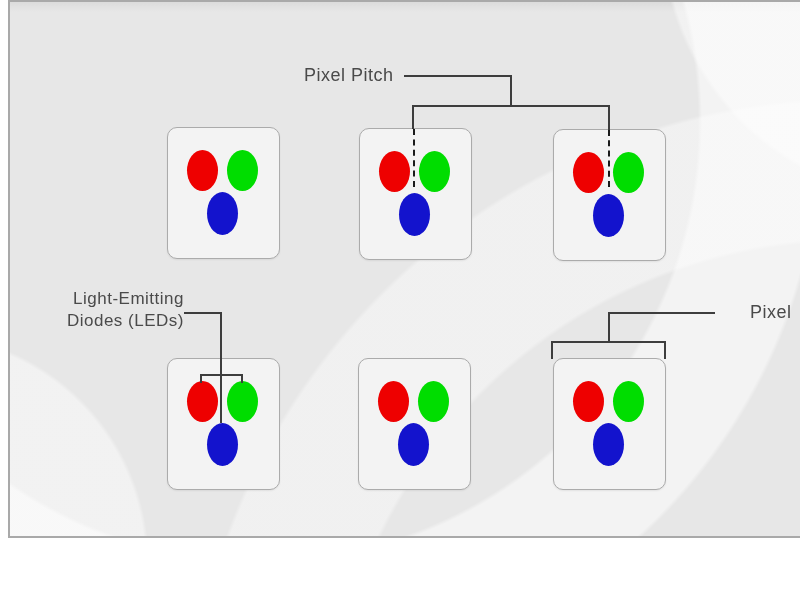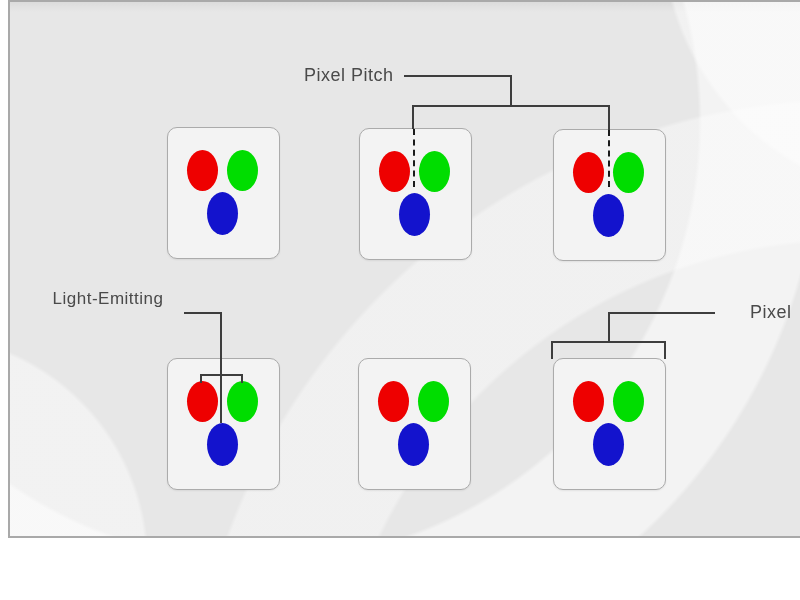--- a/index.html
+++ b/index.html
@@ -40,21 +40,21 @@
   .line { position: absolute; z-index: 2; background: var(--connector-line, #3d3d3d); }
   .dashline {
     position: absolute; z-index: 3; width: 0;
     border-left: 2px dashed var(--dashed-line, #1a1a1a);
   }
   .label {
     position: absolute; z-index: 2;
     font-size: 18px; letter-spacing: 0.5px; white-space: nowrap;
   }
   .label.small { font-size: 17px; line-height: 22px; white-space: normal; text-align: center; }
-  .label.small span { display: block; }
+  .label.small span { display: block; text-align: right; }
 
   
   #sq1 { left: 157px; top: 125px; }
   #sq2 { left: 349px; top: 126px; }
   #sq3 { left: 543px; top: 127px; }
   #sq4 { left: 157px; top: 356px; }
   #sq5 { left: 348px; top: 356px; }
   #sq6 { left: 543px; top: 356px; }
 
   
@@ -125,20 +125,21 @@
   <div class="line" id="pp-h1"></div>
   <div class="line" id="pp-v1"></div>
   <div class="line" id="pp-h2"></div>
   <div class="line" id="pp-v2a"></div>
   <div class="line" id="pp-v2b"></div>
   <div class="dashline" id="pp-dash-a"></div>
   <div class="dashline" id="pp-dash-b"></div>
 
   <div class="label small" id="led-label">
     <span>Light-Emitting</span>
+    <span>Diodes (LEDs)</span>
   </div>
   <div class="line" id="led-h"></div>
   <div class="line" id="led-v"></div>
   <div class="line" id="led-brkt-h"></div>
   <div class="line" id="led-brkt-tl"></div>
   <div class="line" id="led-brkt-tr"></div>
 
   <div class="label" id="px-label">Pixel</div>
   <div class="line" id="px-h"></div>
   <div class="line" id="px-v"></div>

